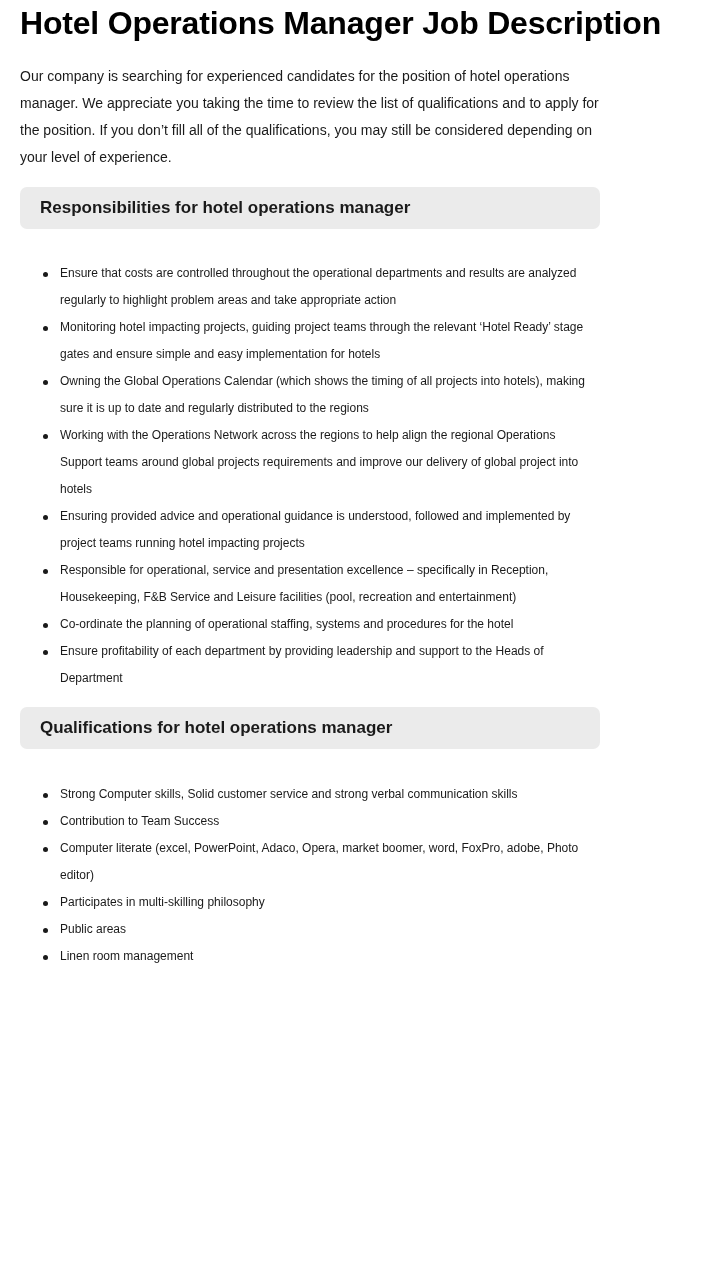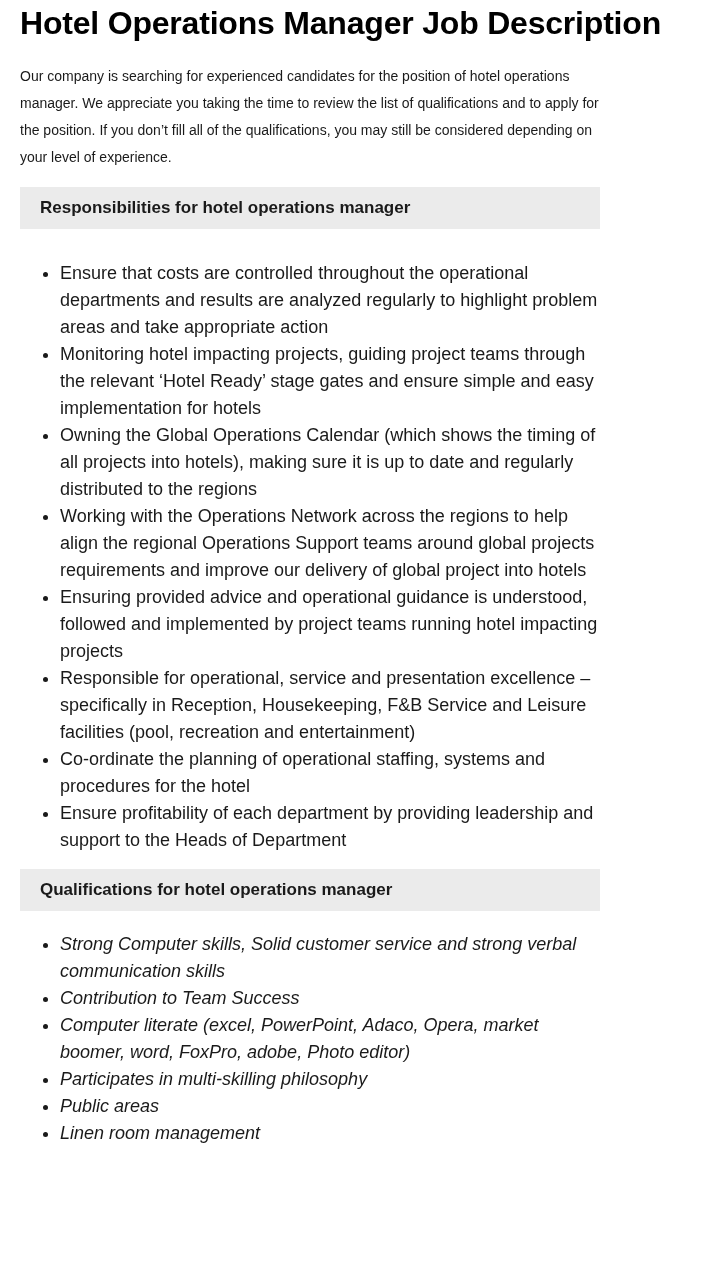--- a/index.html
+++ b/index.html
@@ -40,44 +40,45 @@
       margin-top: 16px;
       background: #ebebeb;
       height: 42px;
       display: flex;
       align-items: center;
       padding-left: 20px;
       font-size: 17px;
       font-weight: bold;
       color: #1a1a1a;
       box-sizing: border-box;
+      border-radius: 7px;
     }
     ul.items {
       margin: 0;
       padding: 0 0 0 40px;
       list-style: none;
     }
     ul.items li {
       position: relative;
-      font-size: 18px;
+      font-size: 12px;
       line-height: 27px;
       color: #1a1a1a;
     }
     ul.items li::before {
       content: "";
       position: absolute;
       left: -17px;
       top: 11.5px;
       width: 5px;
       height: 5px;
       border-radius: 50%;
       background: #1a1a1a;
     }
     ul.resp { margin-top: 31px; }
-    ul.qual { margin-top: 20px; font-style: italic; }
+    ul.qual { margin-top: 32px; }
     .section-header.qual-header { margin-top: 15px; text-align: right; }
   </style>
 </head>
 <body>
 
 <div class="page">
   <h1 class="title">Hotel Operations Manager Job Description</h1>
 
   <p class="intro">Our company is searching for experienced candidates for the position of hotel operations manager. We appreciate you taking the time to review the list of qualifications and to apply for the position. If you don’t fill all of the qualifications, you may still be considered depending on your level of experience.</p>
 

